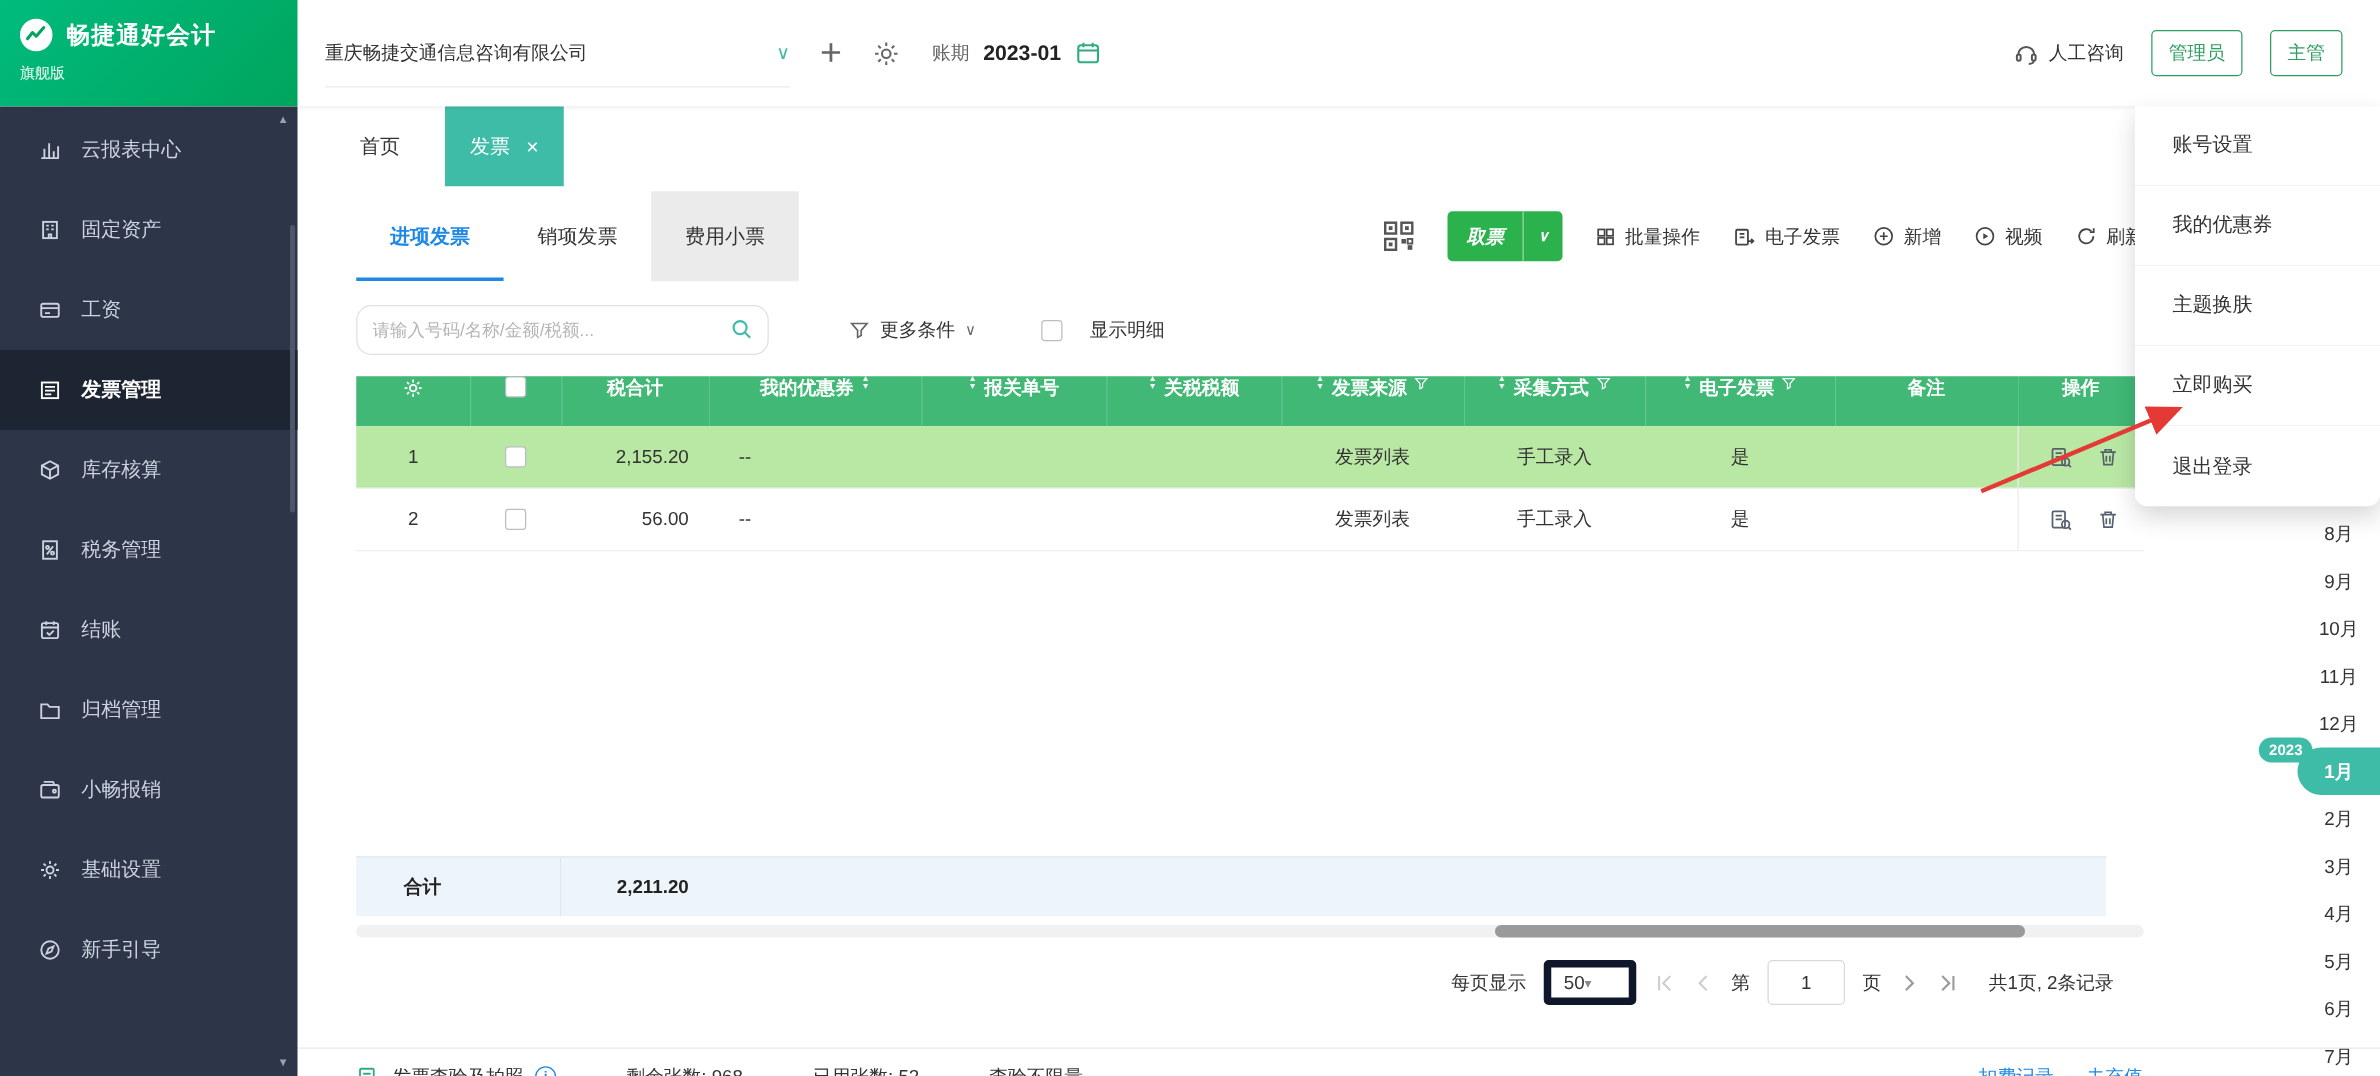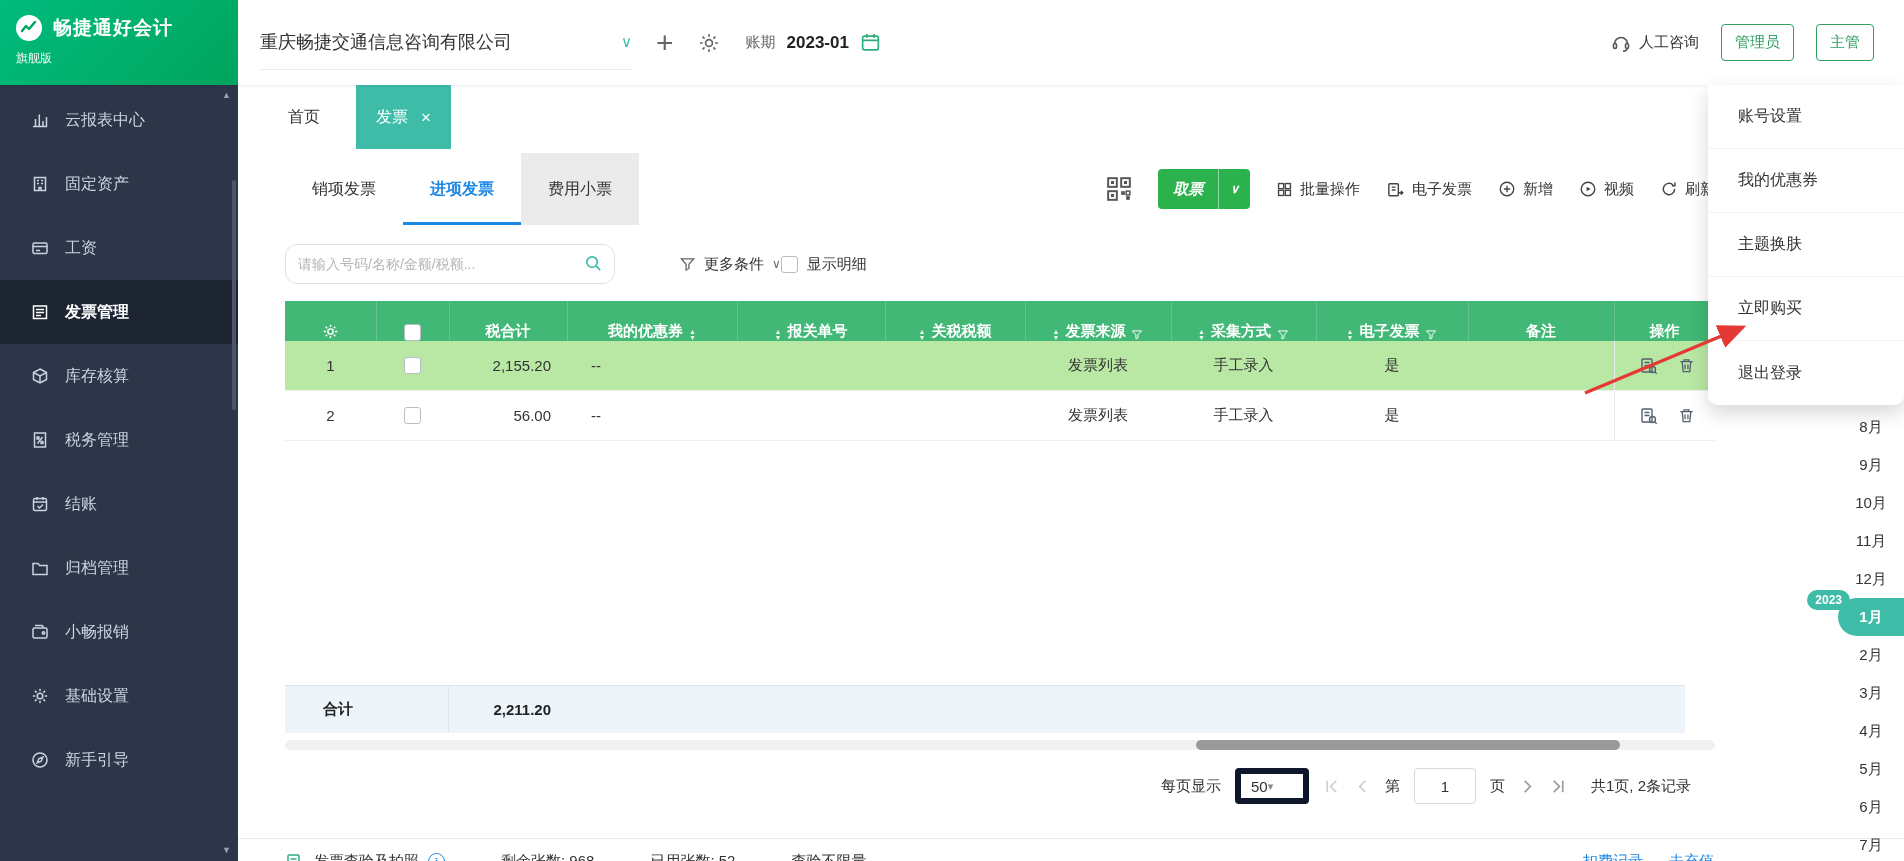--- a/index.html
+++ b/index.html
@@ -7,21 +7,21 @@
   body{font-family:"Liberation Sans","DejaVu Sans",sans-serif;background:#fff;position:relative;overflow:hidden;color:#333;}
   svg{display:block;}
 
   
   .header{position:absolute;left:0;top:0;width:1904px;height:85px;background:#fff;display:flex;align-items:center;z-index:50;box-shadow:0 1px 3px rgba(0,0,0,.07);}
   .logo{width:238px;height:85px;background:linear-gradient(135deg,#00bb7d,#00a55d);color:#fff;padding:13px 0 0 14px;flex:none;}
   .logo-row{display:flex;align-items:center;gap:9px;}
   .brand-name{font-size:19px;font-weight:bold;letter-spacing:1px;}
   .edition{font-size:12px;margin:7px 0 0 2px;opacity:.95;}
   .company{display:flex;align-items:center;justify-content:space-between;width:372px;height:54px;margin-left:22px;border-bottom:1px solid #ececec;cursor:pointer;}
-  .company-name{font-size:18px;color:#333;}
+  .company-name{font-size:15px;color:#333;}
   .chev-teal{color:#3ebca8;font-size:15px;}
   .icon-btn{background:none;border:none;cursor:pointer;display:flex;align-items:center;margin-left:24px;color:#666;}
   .plus-glyph{font-size:30px;font-weight:300;color:#666;line-height:1;}
   .period{display:flex;align-items:center;gap:11px;margin-left:26px;}
   .period-label{font-size:15px;color:#666;}
   .period-value{font-size:17px;color:#222;font-weight:600;}
   .header-right{margin-left:auto;display:flex;align-items:center;gap:22px;padding-right:30px;}
   .consult{display:flex;align-items:center;gap:8px;font-size:15px;color:#333;cursor:pointer;background:none;border:none;}
   .role-btn{border:1px solid #2f9e63;color:#2f9e63;background:#fff;border-radius:4px;font-size:15px;padding:8px 13px;cursor:pointer;}
 
@@ -54,27 +54,27 @@
   .qupiao .divider{width:1px;height:40px;background:rgba(255,255,255,.5);}
   .qupiao .car{padding:0 11px;font-size:12px;}
 
   .row-filter{display:flex;align-items:center;margin:16px 0 0 47px;height:46px;}
   .search-wrap{position:relative;width:330px;}
   .search-wrap input{width:330px;height:40px;border:1px solid #e0e0e0;border-radius:12px;padding:0 40px 0 12px;font-size:14px;color:#333;outline:none;font-family:inherit;}
   .search-wrap input::placeholder{color:#b5b5b5;}
   .search-ic{position:absolute;right:12px;top:10px;cursor:pointer;}
   .more{display:flex;align-items:center;gap:8px;margin-left:64px;font-size:15px;color:#333;cursor:pointer;background:none;border:none;}
   .chev-sm{font-size:12px;color:#666;}
-  .detail{display:flex;align-items:center;gap:9px;font-size:15px;color:#333;cursor:pointer;}
+  .detail{display:flex;align-items:center;gap:22px;margin-left:52px;font-size:15px;color:#333;cursor:pointer;}
 
   input[type=checkbox]{appearance:none;width:17px;height:17px;border:1.5px solid #b9bec6;border-radius:3px;background:#fff;cursor:pointer;flex:none;}
 
   .grid{display:grid;grid-template-columns:91px 73px 118px 170px 148px 140px 146px 145px 152px 146px 101px;}
   .thead{margin:14px 0 0 47px;width:1430px;height:40px;background:#41b876;}
-  .th{display:flex;align-items:flex-end;justify-content:center;gap:6px;color:#fff;font-size:15px;font-weight:600;}
+  .th{display:flex;align-items:flex-start;justify-content:center;gap:6px;color:#fff;font-size:15px;font-weight:600;}
   .th + .th{box-shadow:inset 1px 0 0 rgba(255,255,255,.18);}
   .sort{display:flex;flex-direction:column;cursor:pointer;}
   .sort span{font-size:7px;line-height:.85;color:rgba(255,255,255,.9);}
   .trow{margin-left:47px;width:1430px;height:50px;border-bottom:1px solid #f0f0f0;font-size:15px;color:#333;background:#fff;cursor:pointer;}
   .trow.hl{background:#b9e7a4;}
   .td{display:flex;align-items:center;overflow:hidden;}
   .c-center{justify-content:center;}
   .c-amount{justify-content:flex-end;padding-right:16px;}
   .c-dash{padding-left:24px;}
   .c-action{gap:18px;padding-left:24px;border-left:1px solid #ececec;}
@@ -287,22 +287,22 @@
   <div class="tab-home">首页</div>
   <div class="tab-invoice">
     <span>发票</span>
     <span class="tab-close">×</span>
   </div>
 </nav>
 
 <main class="main">
 
   <div class="row-top">
+    <div class="subtab active">进项发票</div>
     <div class="subtab">销项发票</div>
-    <div class="subtab active">进项发票</div>
     <div class="subtab muted">费用小票</div>
 
     <div class="toolbar">
       <button class="qr-btn">
         <span>
           <svg width="26" height="26" viewBox="0 0 24 24" fill="#555">
               <rect x="2" y="2" width="8" height="8" fill="none" stroke="#555" stroke-width="1.8"></rect>
               <rect x="4.6" y="4.6" width="2.8" height="2.8"></rect>
               <rect x="14" y="2" width="8" height="8" fill="none" stroke="#555" stroke-width="1.8"></rect>
               <rect x="16.6" y="4.6" width="2.8" height="2.8"></rect>

